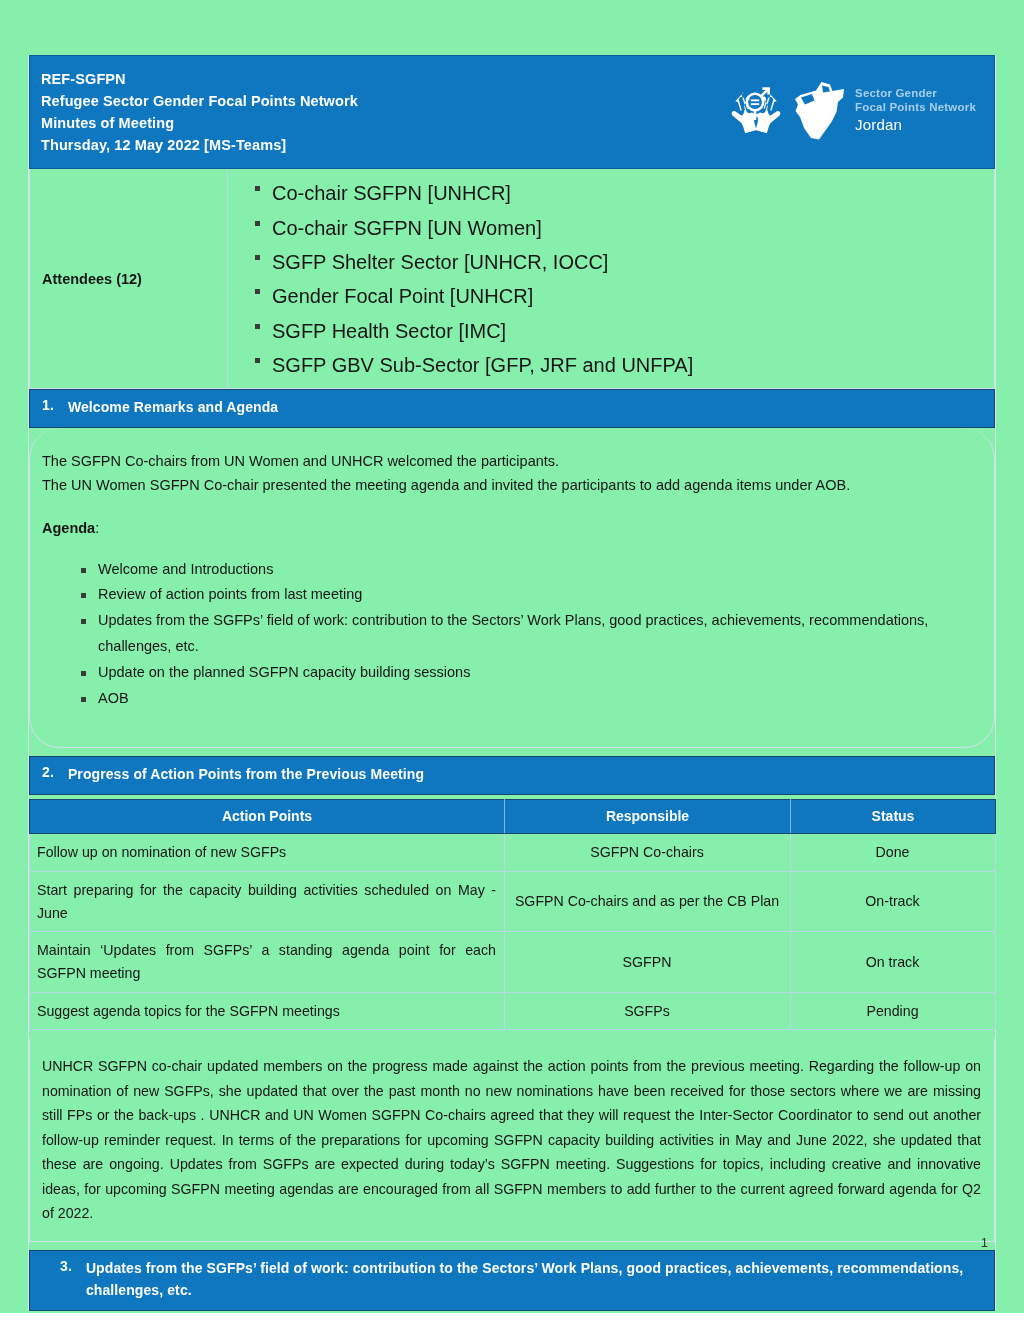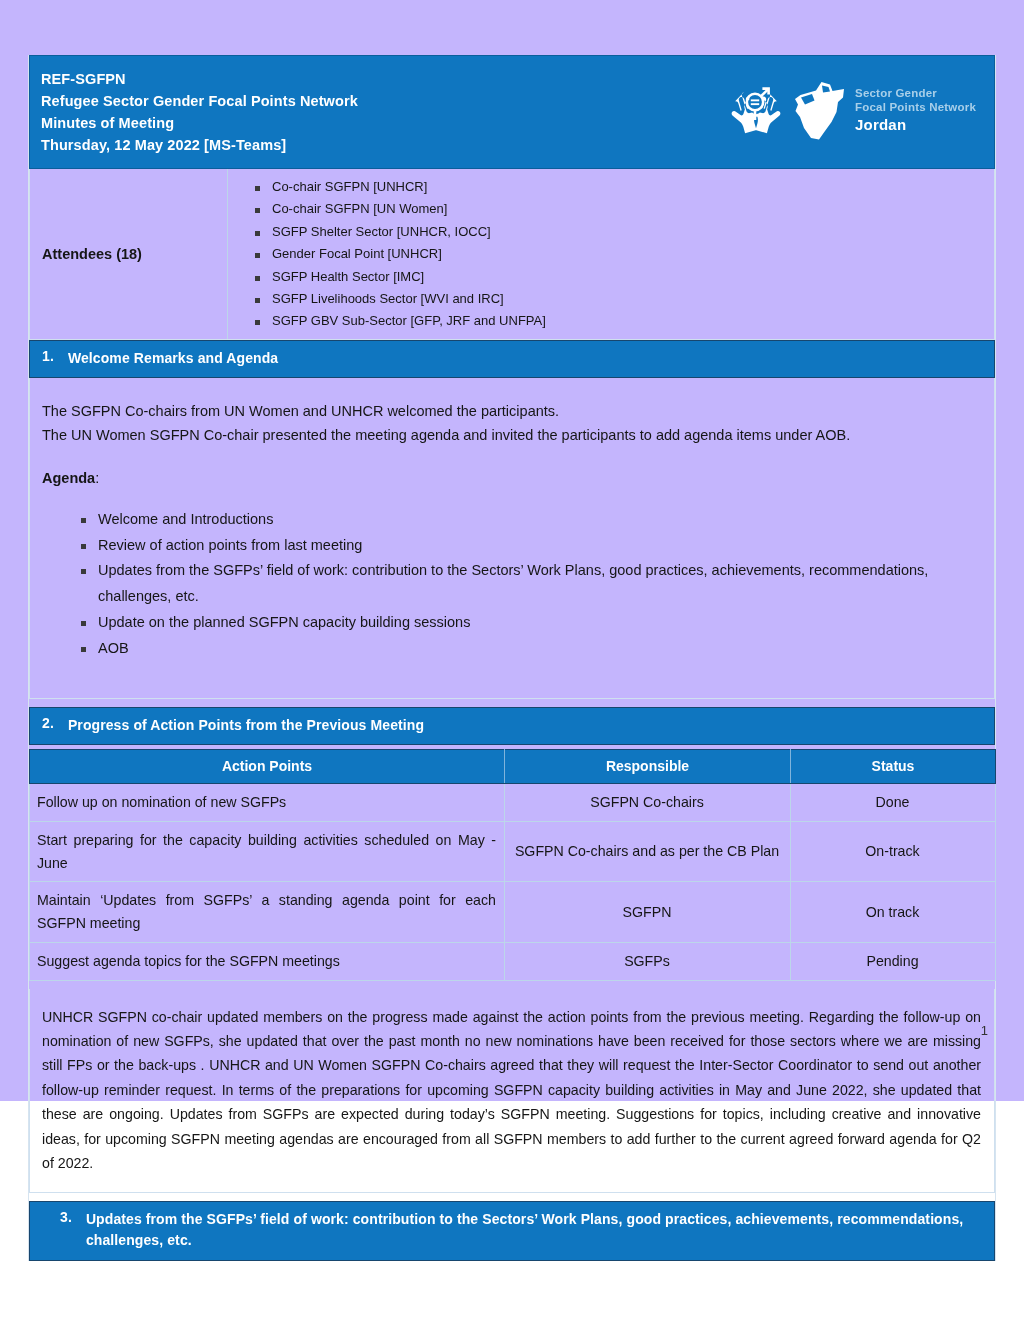--- a/index.html
+++ b/index.html
@@ -11,22 +11,22 @@
     width: 1024px;
     height: 1325px;
     font-family: "Liberation Sans", sans-serif;
     color: #111111;
     -webkit-font-smoothing: antialiased;
   }
 
   .page {
     position: relative;
     width: 1024px;
-    height: 1101px;
-    background: #c4b5fd;
+    height: 1313px;
+    background: #86efac;
     box-sizing: border-box;
     padding: 55px 30px 0 28px;
   }
 
   .doc {
     position: relative;
     width: 968px;
     border-left: 1px solid #d6e4f0;
     border-right: 1px solid #d6e4f0;
     box-sizing: border-box;
@@ -65,21 +65,21 @@
   .logo-text .l1, .logo-text .l2 {
     font-size: 11.5px;
     color: #a8cfe9;
     font-weight: bold;
     letter-spacing: .2px;
     white-space: nowrap;
   }
   .logo-text .l3 {
     font-size: 15px;
     color: #ffffff;
-    font-weight: bold;
+    font-weight: normal;
     letter-spacing: .2px;
     margin-top: 2px;
   }
 
   
   .attendees {
     display: flex;
     border-left: 1px solid #cfe0ef;
     border-right: 1px solid #cfe0ef;
     border-bottom: 1px solid #cfe0ef;
@@ -102,21 +102,21 @@
     padding: 7px 8px 6px 6px;
     box-sizing: border-box;
   }
   ul.bullets {
     margin: 0;
     padding: 0 0 0 38px;
     list-style: none;
   }
   ul.bullets > li {
     position: relative;
-    font-size: 13px;
+    font-size: 20px;
     line-height: 1.72;
     color: #161616;
   }
   ul.bullets > li::before {
     content: "";
     position: absolute;
     left: -17px;
     top: 10px;
     width: 5px;
     height: 5px;
@@ -146,20 +146,21 @@
   
   .body-block {
     border-left: 1px solid #cfe0ef;
     border-right: 1px solid #cfe0ef;
     border-bottom: 1px solid #cfe0ef;
     padding: 22px 14px 20px 12px;
     box-sizing: border-box;
     font-size: 14.5px;
     line-height: 1.62;
     color: #161616;
+    border-radius: 31px;
   }
   .body-block p { margin: 0; }
   .agenda-title { font-weight: bold; margin-top: 20px !important; }
   .agenda-title span.colon { font-weight: normal; }
   ul.agenda {
     margin: 16px;
     padding: 0 0 0 40px;
     list-style: none;
   }
   ul.agenda > li {
@@ -285,29 +286,28 @@
 
         <span class="logo-text">
           <div class="l1">Sector Gender</div>
           <div class="l2">Focal Points Network</div>
           <div class="l3">Jordan</div>
         </span>
       </div>
     </div>
 
     <div class="attendees">
-      <div class="attendees-label">Attendees (18)</div>
+      <div class="attendees-label">Attendees (12)</div>
       <div class="attendees-list">
         <ul class="bullets">
           <li>Co-chair SGFPN [UNHCR]</li>
           <li>Co-chair SGFPN [UN Women]</li>
           <li>SGFP Shelter Sector [UNHCR, IOCC]</li>
           <li>Gender Focal Point [UNHCR]</li>
           <li>SGFP Health Sector [IMC]</li>
-          <li>SGFP Livelihoods Sector [WVI and IRC]</li>
           <li>SGFP GBV Sub-Sector [GFP, JRF and UNFPA]</li>
         </ul>
       </div>
     </div>
 
     <div class="section-bar">
       <span class="num">1.</span>
       <span class="txt">Welcome Remarks and Agenda</span>
     </div>
 

